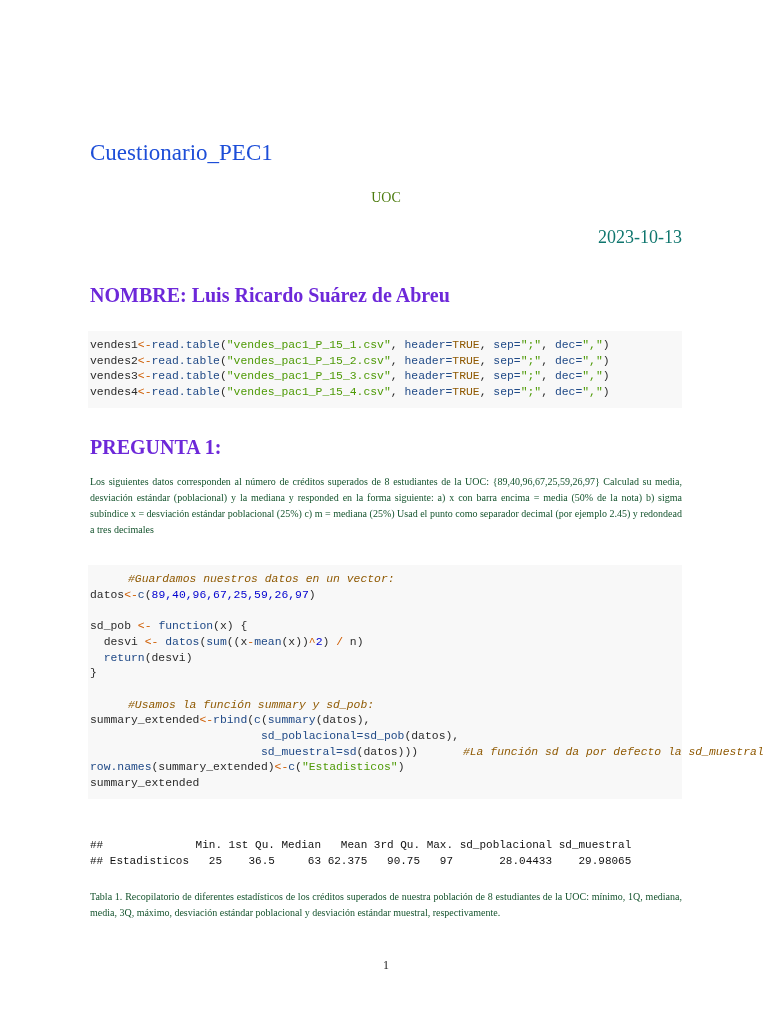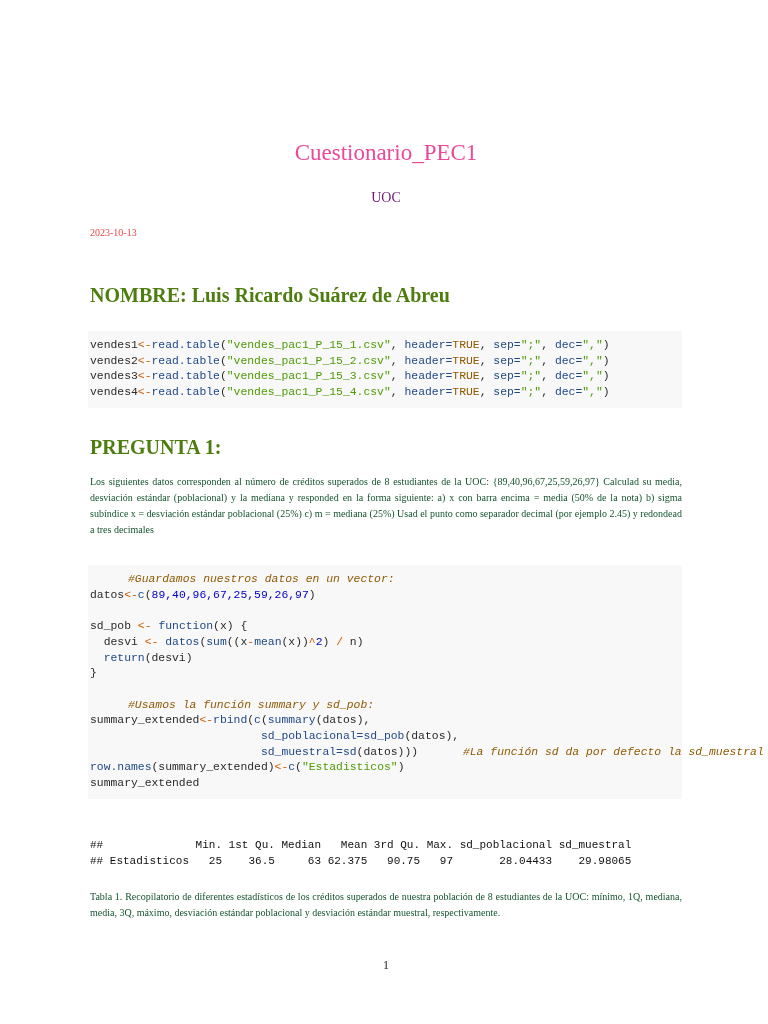--- a/index.html
+++ b/index.html
@@ -1,26 +1,26 @@
 <!DOCTYPE html>
 <html><head>
   <meta charset="utf-8">
   <style>
     html, body { margin: 0; padding: 0; background: #ffffff; }
     body { width: 768px; height: 1024px; position: relative; overflow: hidden;
            font-family: "DejaVu Serif", "Liberation Serif", serif; color: #1a1a1a; }
     .page { position: absolute; left: 90px; top: 0; width: 592px; }
-    .title { position: absolute; left: 0; width: 592px; top: 140px; text-align: center;
-             font-family: "Liberation Serif", serif; font-size: 23px; color: #ec4899; }
+    .title { position: absolute; left: 0; width: 592px; top: 140px; 
+             font-family: "Liberation Serif", serif; font-size: 23px; color: #1d4ed8; }
     .author { position: absolute; left: 0; width: 592px; top: 190px; text-align: center;
-              font-family: "Liberation Serif", serif; font-size: 14px; color: #701a75; }
-    .date { position: absolute; left: 0; width: 592px; top: 227px; text-align: left;
-            font-family: "Liberation Serif", serif; font-size: 10px; color: #ef4444; }
+              font-family: "Liberation Serif", serif; font-size: 14px; color: #4d7c0f; }
+    .date { position: absolute; left: 0; width: 592px; top: 227px; text-align: right;
+            font-family: "Liberation Serif", serif; font-size: 18px; color: #0f766e; }
     h2 { position: absolute; left: 0; margin: 0; font-family: "Liberation Serif", serif;
-         font-weight: bold; font-size: 20px; color: #4d7c0f; }
+         font-weight: bold; font-size: 20px; color: #6d28d9; }
     .codeblock { position: absolute; left: -2px; width: 594px; background: #f8f8f8;
                  padding: 7px 0 7px 2px; box-sizing: border-box; }
     .code { font-family: "Liberation Mono", "DejaVu Sans Mono", monospace; font-size: 11.4px;
             line-height: 15.7px; white-space: pre; color: #2b2b2b; }
     .kw { color: #204a87; }
     .op { color: #ce5c00; }
     .str { color: #4e9a06; }
     .num { color: #0000cf; }
     .const { color: #8f5902; }
     .cm { color: #8f5902; font-style: italic; margin-left: 38px; }

